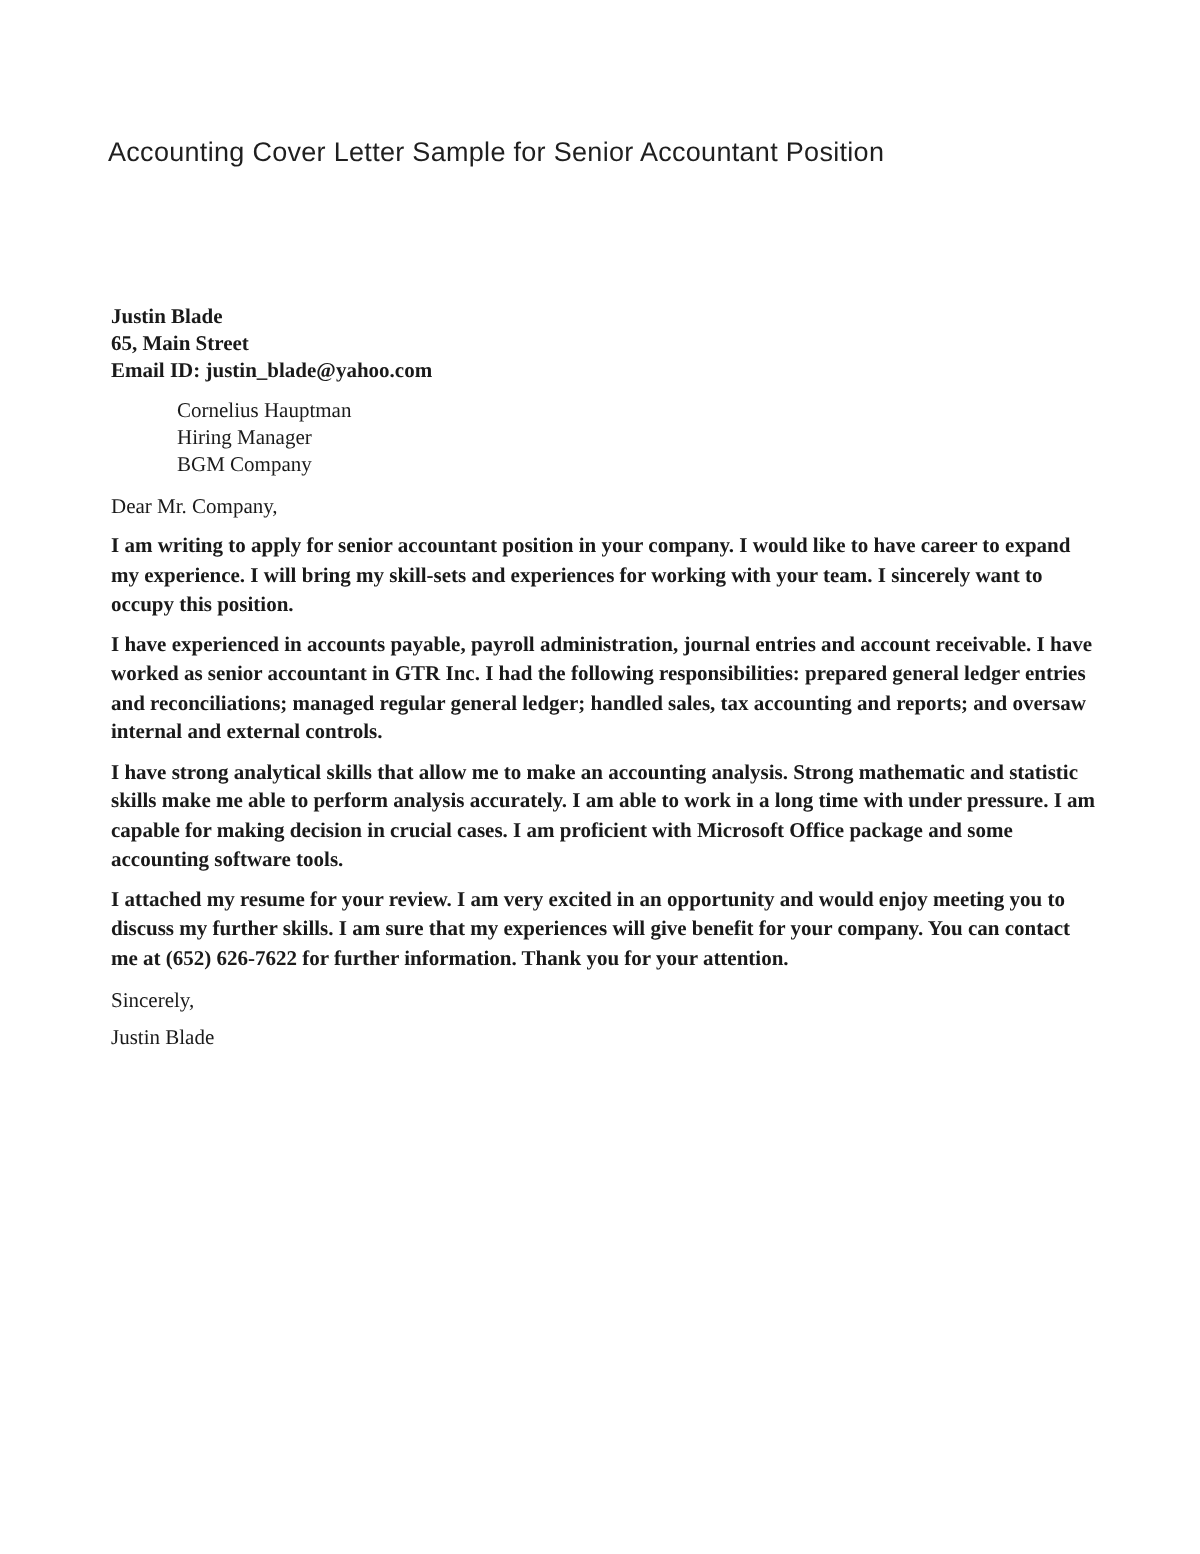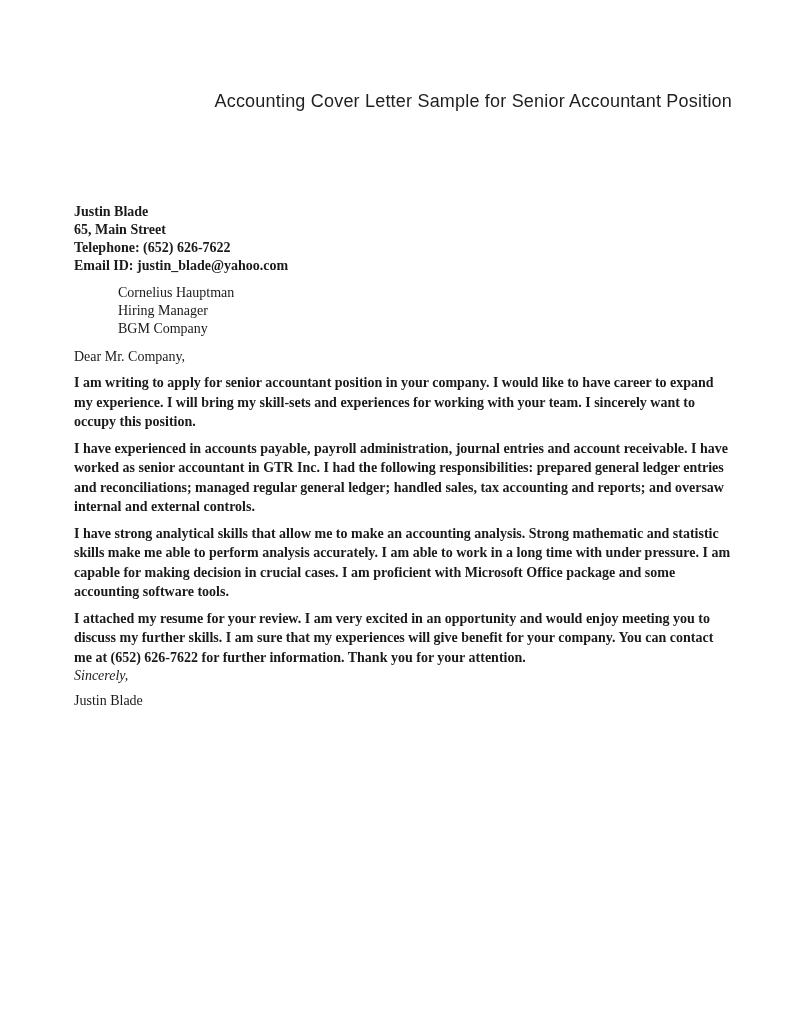--- a/index.html
+++ b/index.html
@@ -15,21 +15,21 @@
     color: #1a1a1a;
     font-family: "Liberation Serif", serif;
     overflow: hidden;
     box-sizing: border-box;
   }
   .doc-title {
     font-family: "Liberation Sans", sans-serif;
     font-size: 18px;
     font-weight: 400;
     color: #1f1f1f;
-    text-align: right;
+    text-align: left;
     padding-top: 91px;
     width: 660px;
     margin: 0 auto 0 72px;
     letter-spacing: 0.2px;
   }
   .letter-body {
     width: 660px;
     margin-left: 74px;
     margin-top: 91px;
     font-size: 14px;
@@ -50,39 +50,38 @@
   }
   .salutation {
     margin-top: 10px;
   }
   .para {
     margin: 7px 0 0 0;
     line-height: 19.5px;
     font-weight: bold;
   }
   .closing {
-    font-style: italic;
+    margin-top: 10px;
   }
   .signature {
     margin-top: 7px;
   }
 </style>
 </head>
 <body>
 
 <div class="page">
 
   <h1 class="doc-title">Accounting Cover Letter Sample for Senior Accountant Position</h1>
 
   <div class="letter-body">
 
     <div class="sender-block">
       <span class="block-line">Justin Blade</span>
       <span class="block-line">65, Main Street</span>
-      <span class="block-line">Telephone: (652) 626-7622</span>
       <span class="block-line">Email ID: justin_blade@yahoo.com</span>
     </div>
 
 
     <div class="recipient-block">
       <span class="block-line">Cornelius Hauptman</span>
       <span class="block-line">Hiring Manager</span>
       <span class="block-line">BGM Company</span>
     </div>
 

